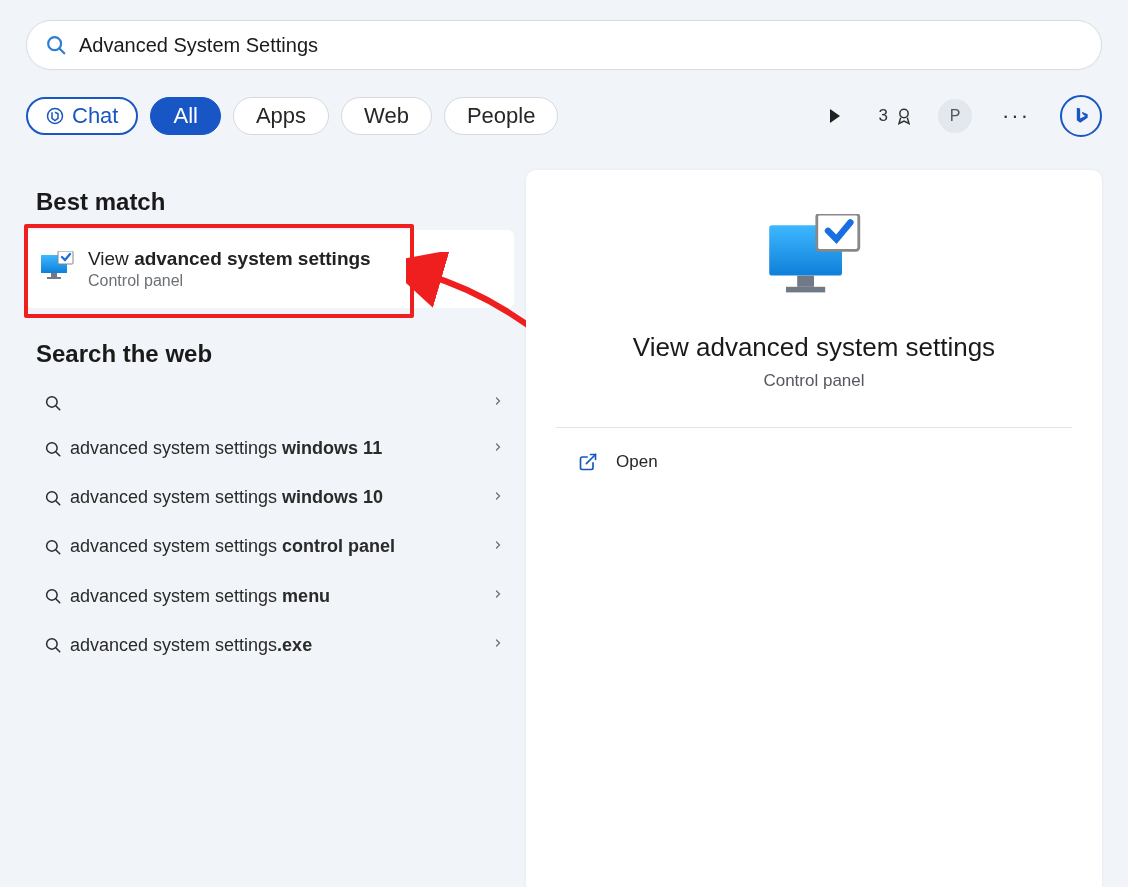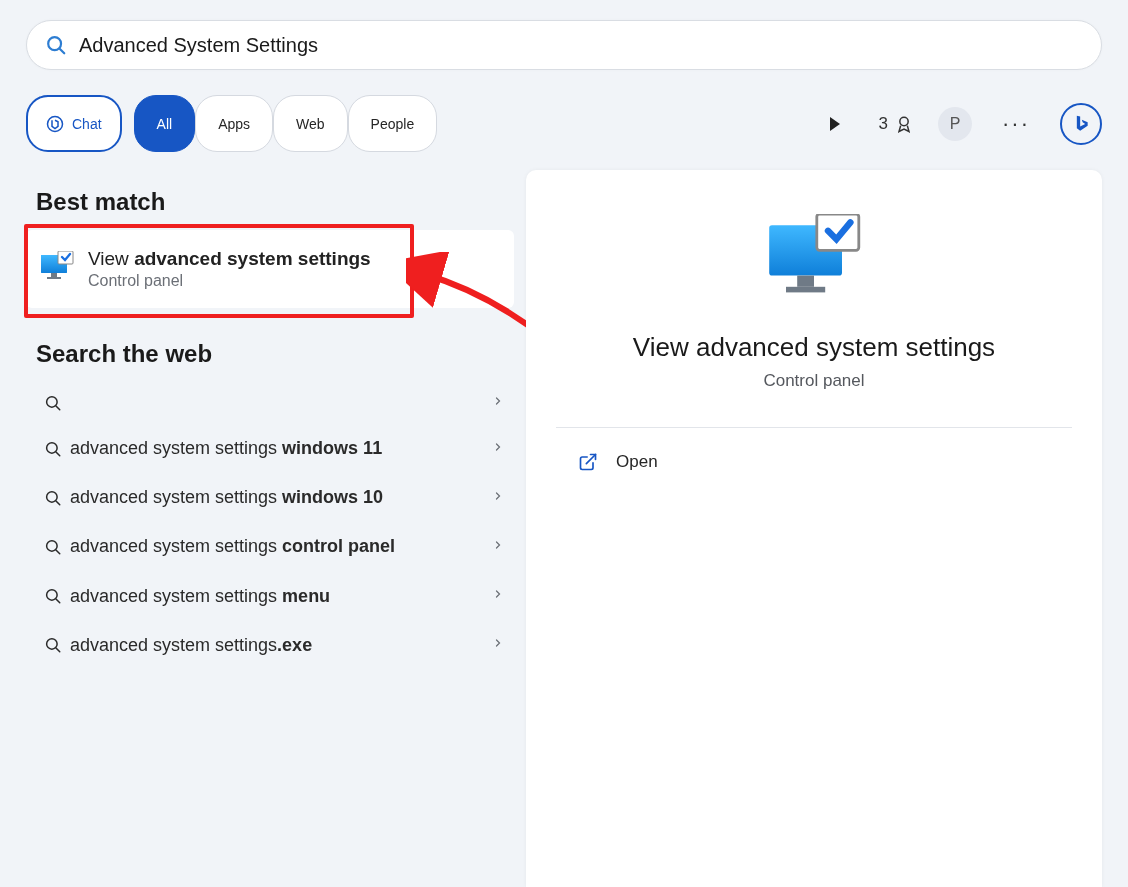--- a/index.html
+++ b/index.html
@@ -32,25 +32,25 @@
     background: transparent;
   }
 
   
   .filters {
     position: absolute;
     left: 26px; right: 26px; top: 95px;
     display: flex; align-items: center; gap: 12px;
   }
   .pill {
-    height: 57px;
+    height: 38px;
     padding: 0 22px;
     border-radius: 22px;
     display: flex; align-items: center; justify-content: center;
-    font-size: 14px; color: #262626;
+    font-size: 22px; color: #262626;
     border: 1px solid #d5d9e0;
     background: #fff;
     cursor: pointer;
   }
   .pill.chat {
     color: #1756c4;
     border: 2px solid #1756c4;
     gap: 8px;
     padding: 0 18px;
   }
@@ -184,21 +184,21 @@
 
 <div class="filters">
   <div class="pill chat">
     <svg width="18" height="18" viewBox="0 0 24 24" fill="none" stroke="#1756c4" stroke-width="2">
       <circle cx="12" cy="12" r="10"></circle>
         <path d="M8 7v8l4 3 4-3V9l-4-2"></path>
     </svg>
     <span>Chat</span>
   </div>
 
-  <div id="filter-pills" style="display:flex;gap:0;">
+  <div id="filter-pills" style="display:flex;gap:12px;">
       <div class="pill active">All</div>
       <div class="pill">Apps</div>
       <div class="pill">Web</div>
       <div class="pill">People</div>
     </div>
 
   <div class="filters-right">
     <div class="icon-btn">
         <div class="tri"></div>
       </div>

